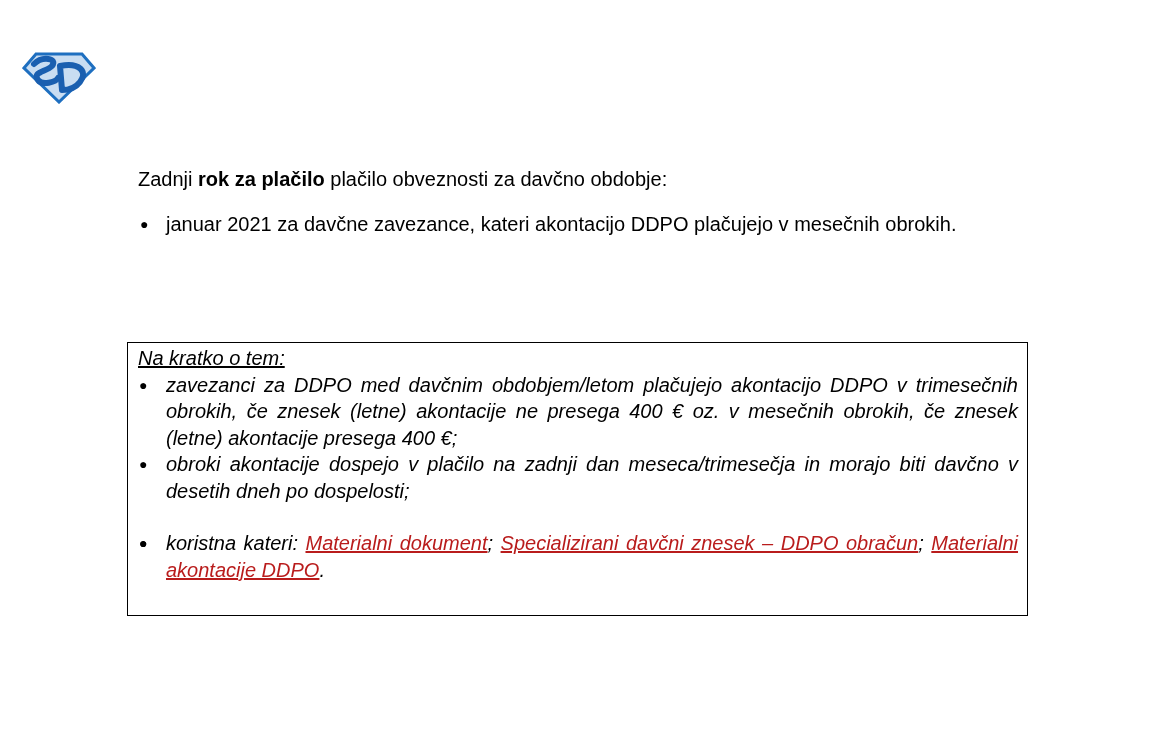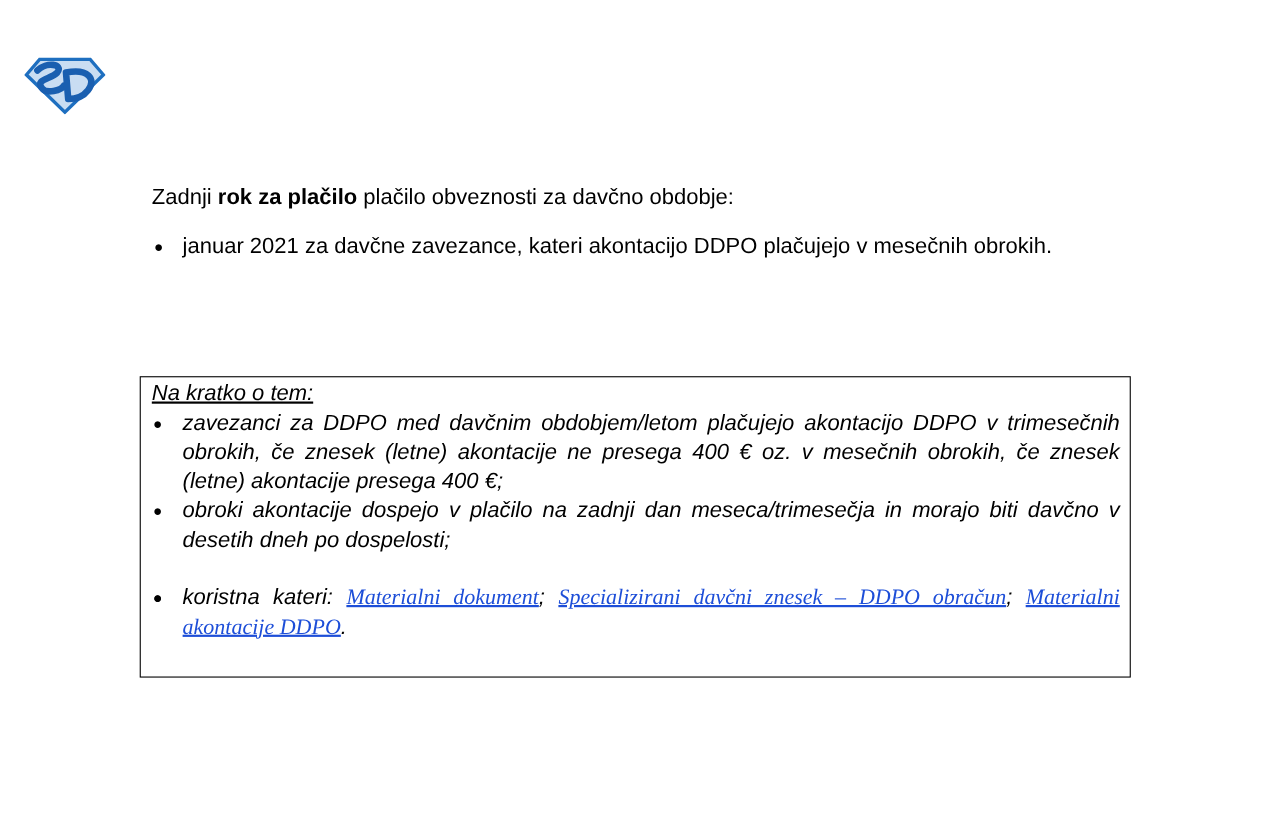--- a/index.html
+++ b/index.html
@@ -82,24 +82,23 @@
       padding-left: 28px;
       text-align: justify;
       text-align-last: left;
     }
     .box-list li.gap { margin-top: 26px; }
     .box-list .bullet {
       font-style: normal;
       left: 1px;
     }
     .link {
-      color: #1d4ed8;
+      color: #b91c1c;
       text-decoration: underline;
       cursor: pointer;
-      font-family: Liberation Serif, serif;
     }
   </style>
 </head>
 <body>
 
 <div class="logo">
   <svg width="74" height="54" viewBox="0 0 74 54">
     <polygon points="14,4 60,4 72,18 37,52 2,18" fill="#c9ddf2" stroke="#1e6fc0" stroke-width="3"></polygon>
     <path d="M12,14 C20,6 36,8 30,16 C24,22 10,22 16,30 C20,36 34,32 36,28" fill="none" stroke="#1a5fb0" stroke-width="6" stroke-linecap="round"></path>
     <path d="M38,16 L40,40 M38,16 C58,12 66,22 58,32 C52,40 42,40 40,40" fill="none" stroke="#1a5fb0" stroke-width="6" stroke-linecap="round"></path>

